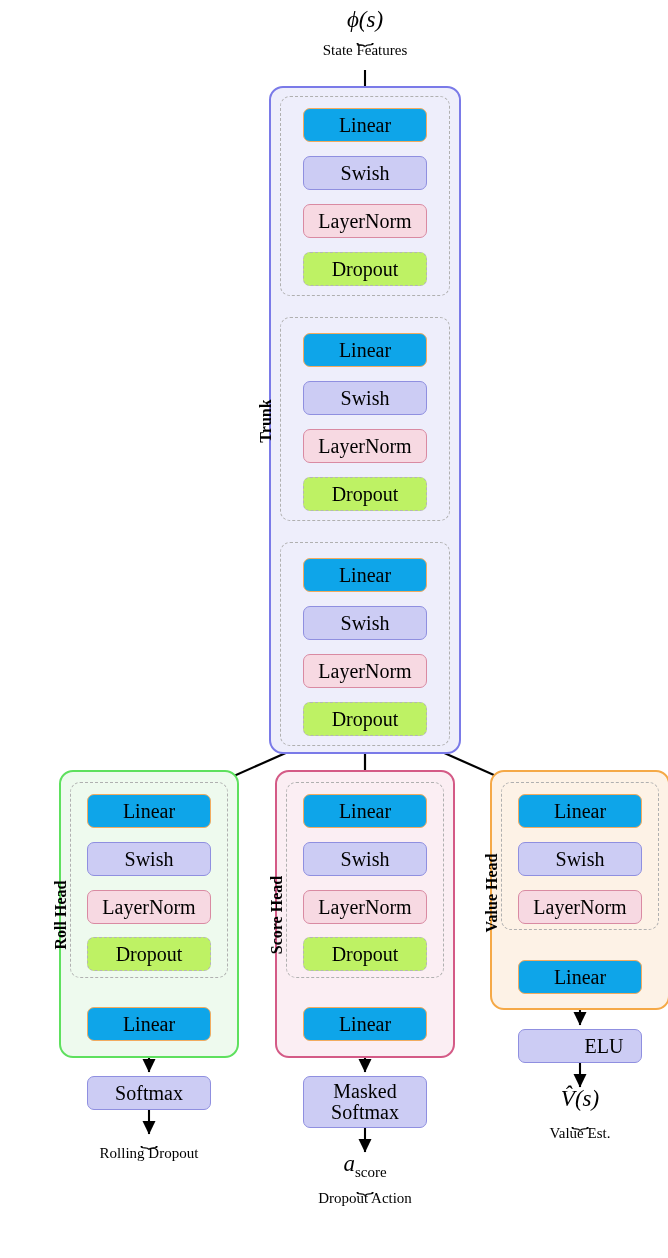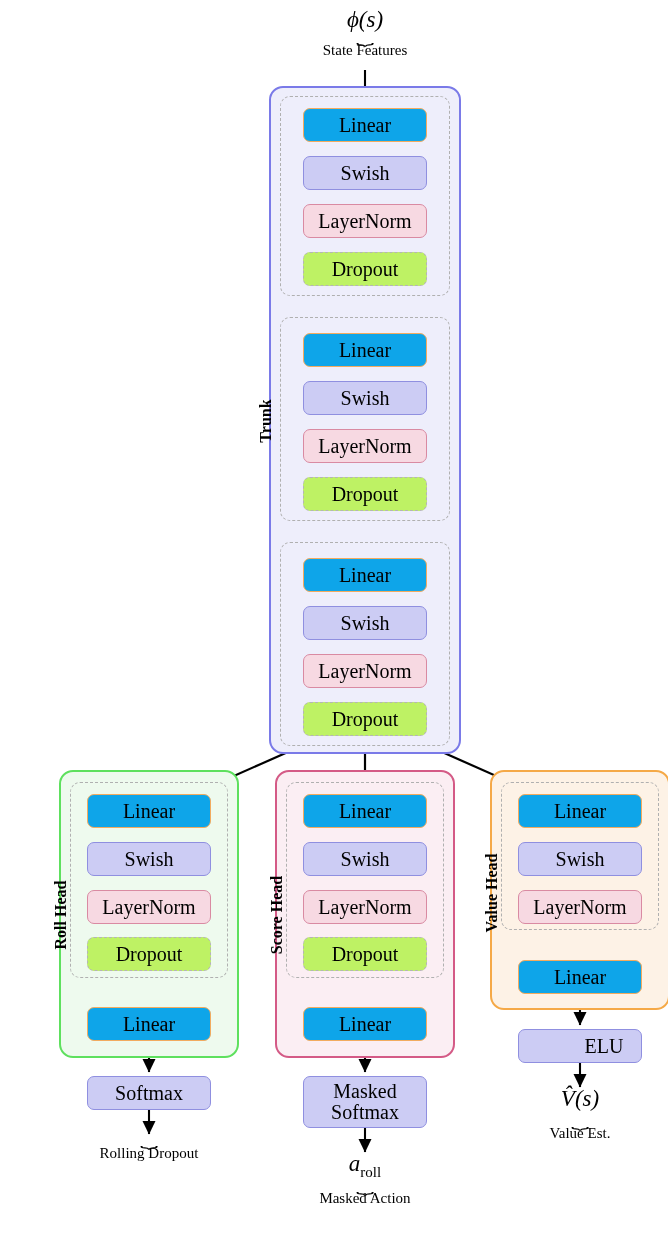--- a/index.html
+++ b/index.html
@@ -207,23 +207,23 @@
   <div class="vlabel" style="left:211px; top:906px; width:100px;">Score Head</div>
   <div class="subgroup" style="left:270px; top:782px; width:158px; height:196px;"></div>
   <div class="node linear" style="left:287px; top:794px; width:124px; height:34px;">Linear</div>
   <div class="node swish" style="left:287px; top:842px; width:124px; height:34px;">Swish</div>
   <div class="node layernorm" style="left:287px; top:890px; width:124px; height:34px;">LayerNorm</div>
   <div class="node dropout" style="left:287px; top:937px; width:124px; height:34px;">Dropout</div>
   <div class="node linear" style="left:287px; top:1007px; width:124px; height:34px;">Linear</div>
   <div class="node softmax" style="left:287px; top:1076px; width:124px; height:52px; flex-direction:column;">Masked
 Softmax</div>
   <div class="iolabel" style="left:269px; top:1152px; width:160px;">
-    <span class="math"><span>a</span><span class="sub">roll</span></span>
-    <span class="brace">⏟</span>
-    <span class="cap">Masked Action</span>
+    <span class="math"><span>a</span><span class="sub">score</span></span>
+    <span class="brace">⏟</span>
+    <span class="cap">Dropout Action</span>
   </div>
 
   <div class="group value" style="left:474px; top:770px; width:180px; height:240px;"></div>
   <div class="vlabel" style="left:426px; top:884px; width:100px;">Value Head</div>
   <div class="subgroup" style="left:485px; top:782px; width:158px; height:148px;"></div>
   <div class="node linear" style="left:502px; top:794px; width:124px; height:34px;">Linear</div>
   <div class="node swish" style="left:502px; top:842px; width:124px; height:34px;">Swish</div>
   <div class="node layernorm" style="left:502px; top:890px; width:124px; height:34px;">LayerNorm</div>
   <div class="node linear" style="left:502px; top:960px; width:124px; height:34px;">Linear</div>
   <div class="node softmax" style="left:502px; top:1029px; width:124px; height:34px;padding-left:48px;">ELU</div>

